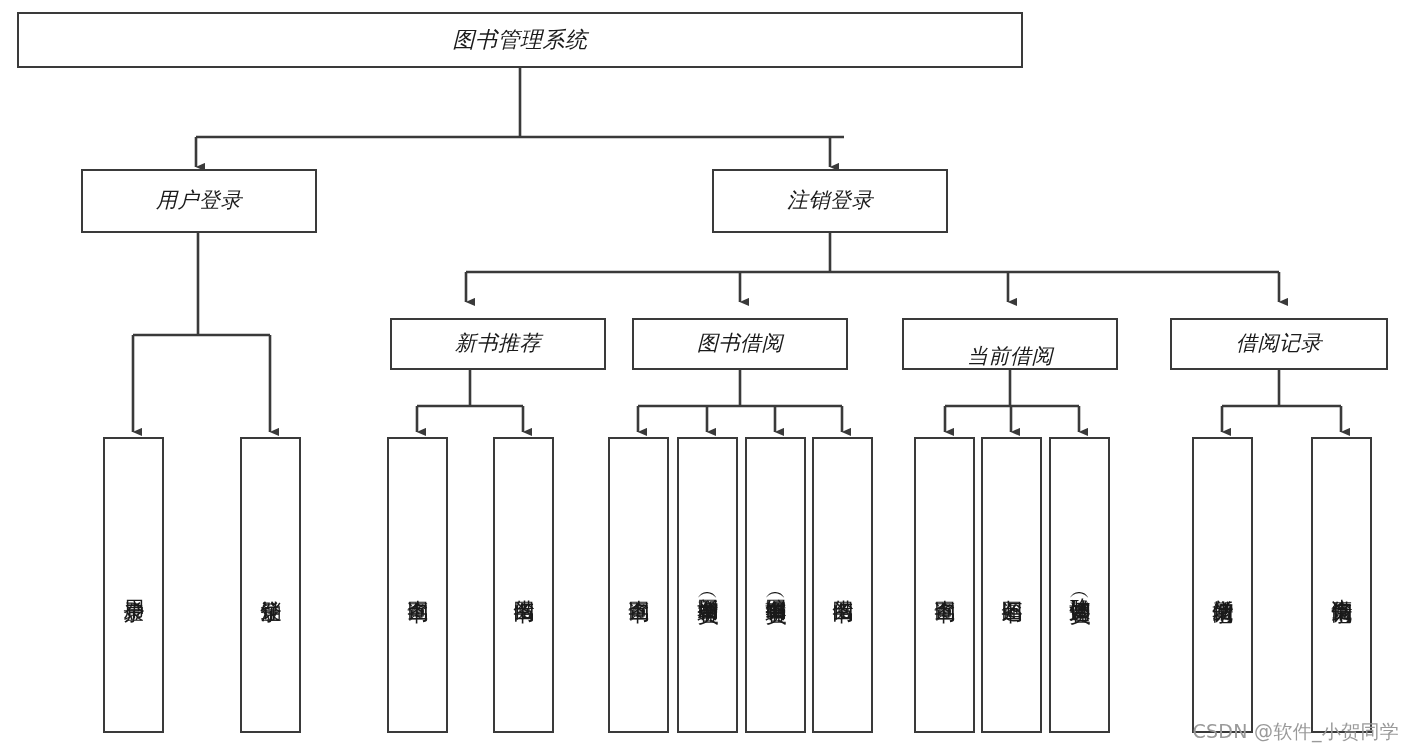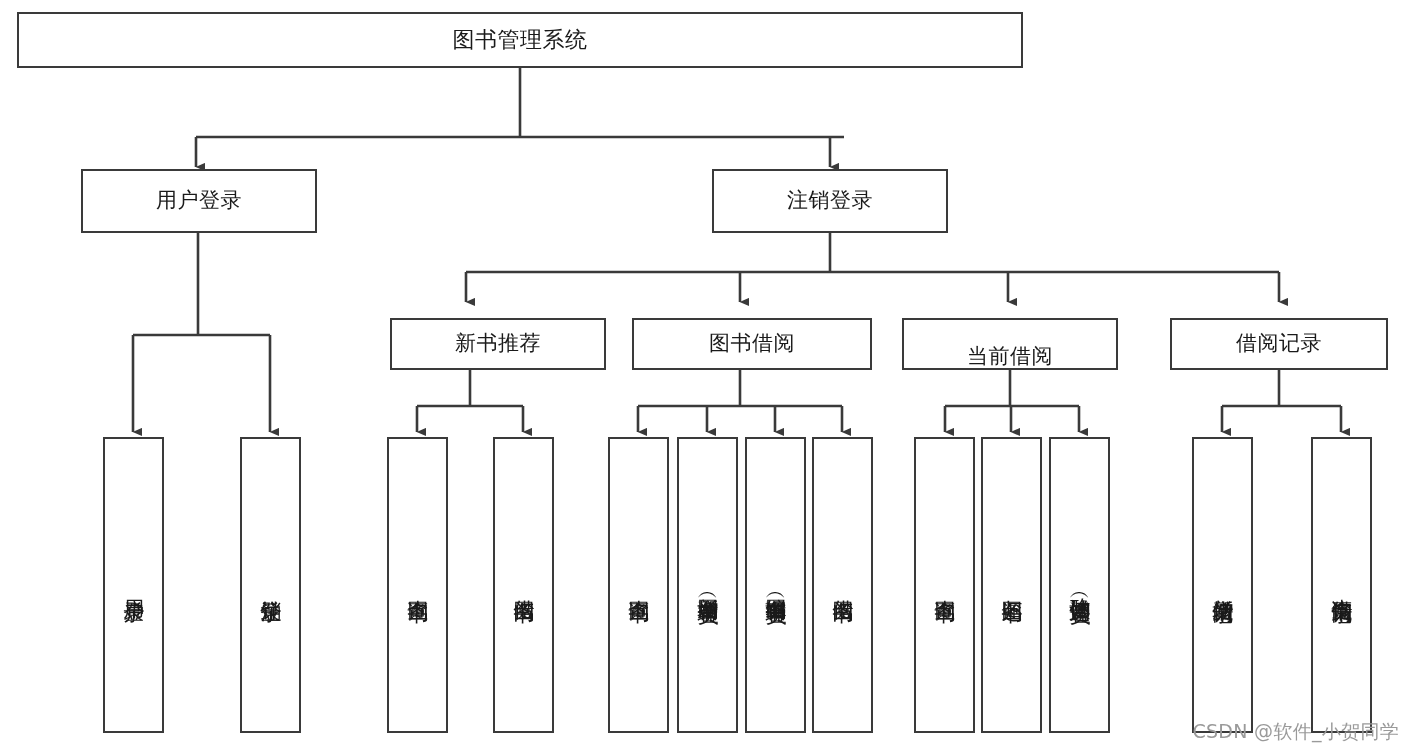--- a/index.html
+++ b/index.html
@@ -36,20 +36,21 @@
     align-items: center;
     justify-content: center;
     overflow: hidden;
   }
   .node-label-h {
     font-size: 21px;
     color: #1a1a1a;
     line-height: 1.1;
     white-space: nowrap;
     letter-spacing: 0.5px;
+    font-style: italic;
   }
   .node-label-v {
     font-size: 21px;
     color: #1a1a1a;
     writing-mode: vertical-rl;
     text-orientation: upright;
     line-height: 1.28;
     letter-spacing: 1px;
     white-space: nowrap;
     text-align: center;
@@ -133,21 +134,21 @@
   </div>
 
   <div class="node-box" style="left:712px; top:169px; width:236px; height:64px;">
     <span class="node-label-h">注销登录</span>
   </div>
 
   <div class="node-box" style="left:362px; top:318px; width:216px; height:52px;margin-left:28px;">
     <span class="node-label-h">新书推荐</span>
   </div>
 
-  <div class="node-box" style="left:632px; top:318px; width:240px; height:52px;">
+  <div class="node-box" style="left:632px; top:318px; width:216px; height:52px;">
     <span class="node-label-h">图书借阅</span>
   </div>
 
   <div class="node-box" style="left:902px; top:318px; width:216px; height:52px;align-items:flex-end;">
     <span class="node-label-h">当前借阅</span>
   </div>
 
   <div class="node-box" style="left:1170px; top:318px; width:218px; height:52px;">
     <span class="node-label-h">借阅记录</span>
   </div>

